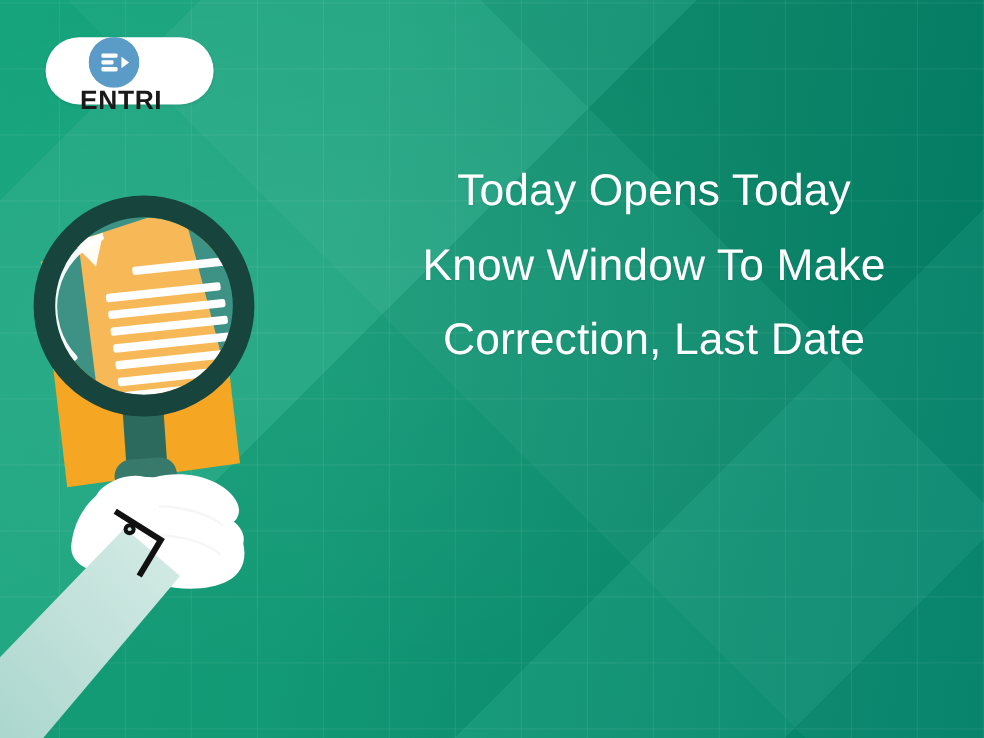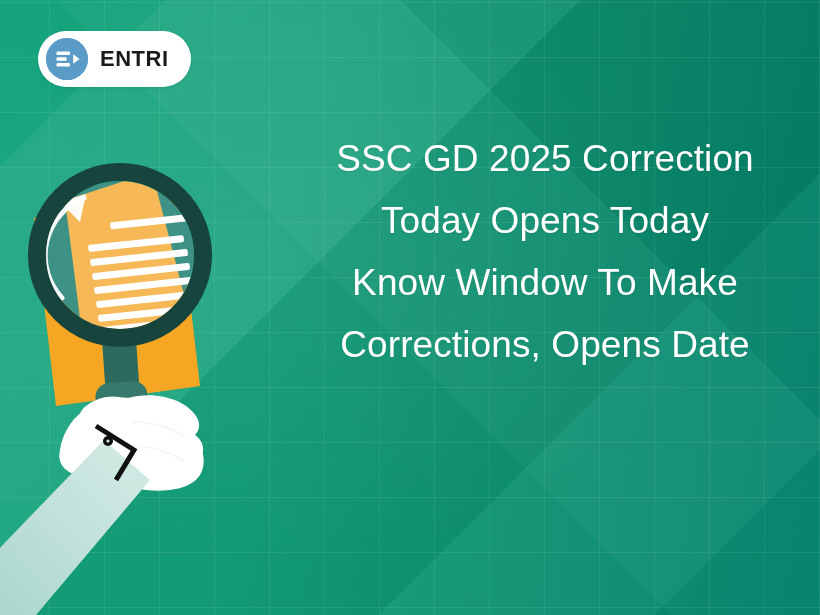--- a/index.html
+++ b/index.html
@@ -68,20 +68,21 @@
   
   .logo-pill{
     position:absolute;left:38px;top:31px;
     height:56px;min-width:140px;
     display:flex;align-items:center;
     background:#ffffff;
     border-radius:28px;
     padding:0 22px 0 8px;
     box-sizing:border-box;
     box-shadow:0 1px 3px rgba(0,0,0,0.10);
+    flex-direction:column;
   }
   .logo-mark{
     width:42px;height:42px;border-radius:50%;
     background:#5B9BC8;
     display:flex;align-items:center;justify-content:center;
     flex:0 0 auto;margin-right:12px;
     position:relative;
   }
   .logo-mark svg{display:block;}
   .logo-word{
@@ -131,24 +132,23 @@
         <rect x="10.5" y="13.5" width="13.5" height="3.6" rx="1.2" fill="#ffffff"></rect>
         <rect x="10.5" y="19.2" width="10.2" height="3.6" rx="1.2" fill="#ffffff"></rect>
         <rect x="10.5" y="24.9" width="13.5" height="3.6" rx="1.2" fill="#ffffff"></rect>
         <path d="M27.2 16.2 L33.6 21 L27.2 25.8 Z" fill="#ffffff"></path>
       </svg>
     </span>
     <span class="logo-word">ENTRI</span>
   </div>
 
   <div class="headline">
-    <span class="ln">SSC GD 2025 Correction</span>
     <span class="ln">Today Opens Today</span>
     <span class="ln">Know Window To Make</span>
-    <span class="ln">Corrections, Opens Date</span>
+    <span class="ln">Correction, Last Date</span>
   </div>
 
   <div class="illustration">
     <svg width="330" height="465" viewBox="0 0 330 465" aria-hidden="true">
       <defs>
 
         <clipPath id="lensClip">
           <circle cx="120" cy="105" r="74"></circle>
         </clipPath>
         <linearGradient id="sleeveGrad" x1="1" y1="0" x2="0" y2="1">

